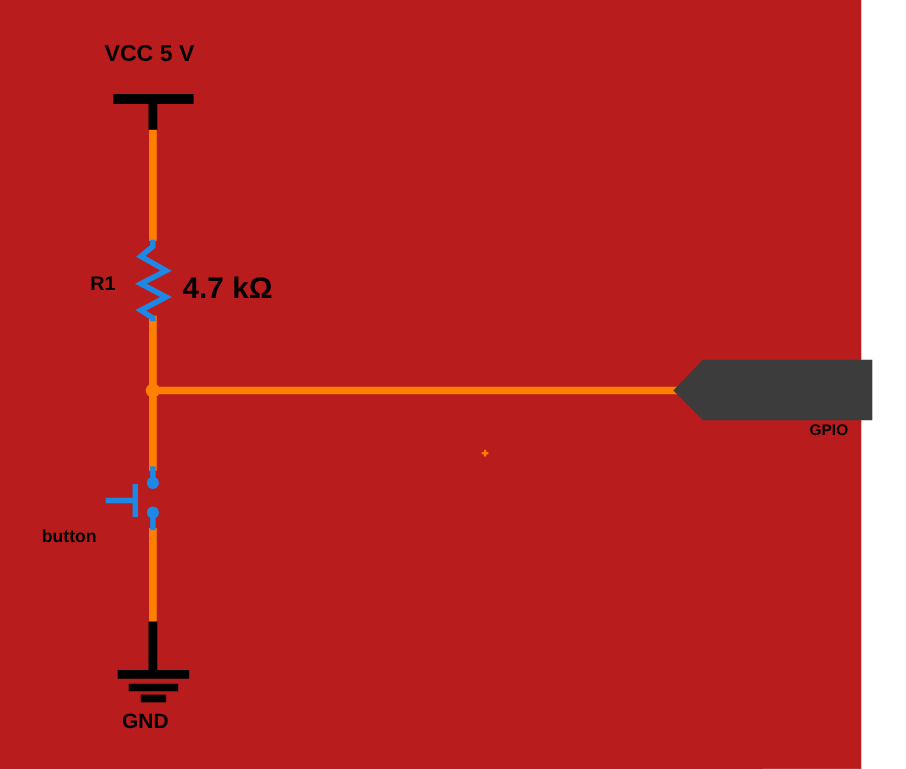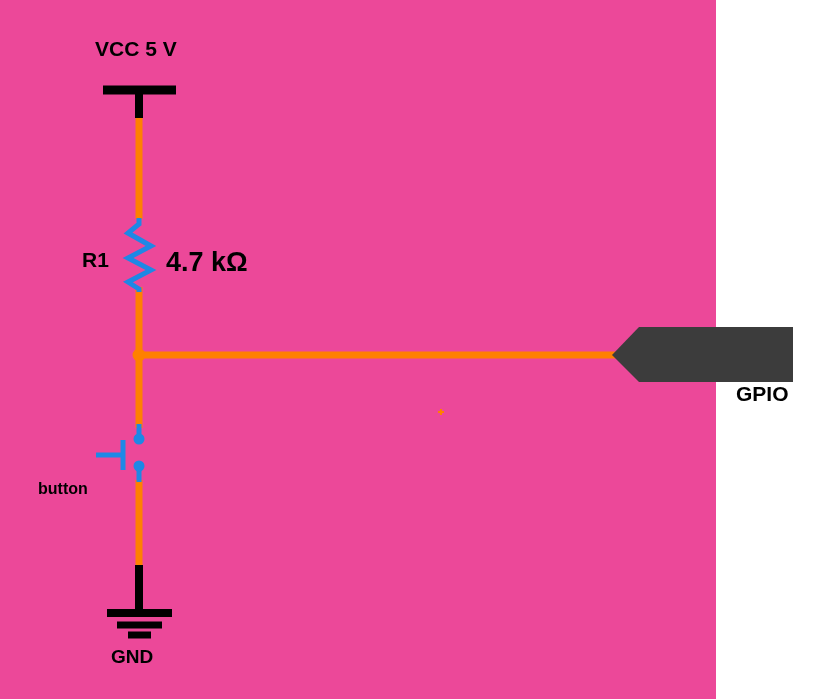--- a/index.html
+++ b/index.html
@@ -9,45 +9,45 @@
     background: #ffffff;
   }
   body {
     width: 824px;
     height: 699px;
     font-family: "Liberation Sans", sans-serif;
     overflow: hidden;
   }
   #canvas-wrap {
     position: relative;
-    width: 716px;
+    width: 783px;
     height: 699px;
-    background: #ec4899;
+    background: #b91c1c;
   }
   #schematic {
     position: absolute;
     left: 0;
     top: 0;
     width: 824px;
     height: 699px;
     display: block;
   }
   .lbl {
     position: absolute;
     font-family: "Liberation Sans", sans-serif;
     font-weight: bold;
     color: #000000;
     white-space: pre;
     line-height: 1;
     user-select: none;
   }
   #label-vcc   { left: 95px;  top: 38px;  font-size: 21px; }
-  #label-r1    { left: 82px;  top: 249px; font-size: 21px; }
+  #label-r1    { left: 82px;  top: 249px; font-size: 18px; }
   #label-rval  { left: 166px; top: 249px; font-size: 27px; }
-  #label-gpio  { left: 736px; top: 383px; font-size: 21px; }
+  #label-gpio  { left: 736px; top: 383px; font-size: 14px; }
   #label-button{ left: 38px;  top: 481px; font-size: 16px; }
   #label-gnd   { left: 111px; top: 647px; font-size: 19px; }
 </style>
 </head>
 <body>
 
 <div id="canvas-wrap">
 
   <svg id="schematic" viewBox="0 0 824 699">
 

